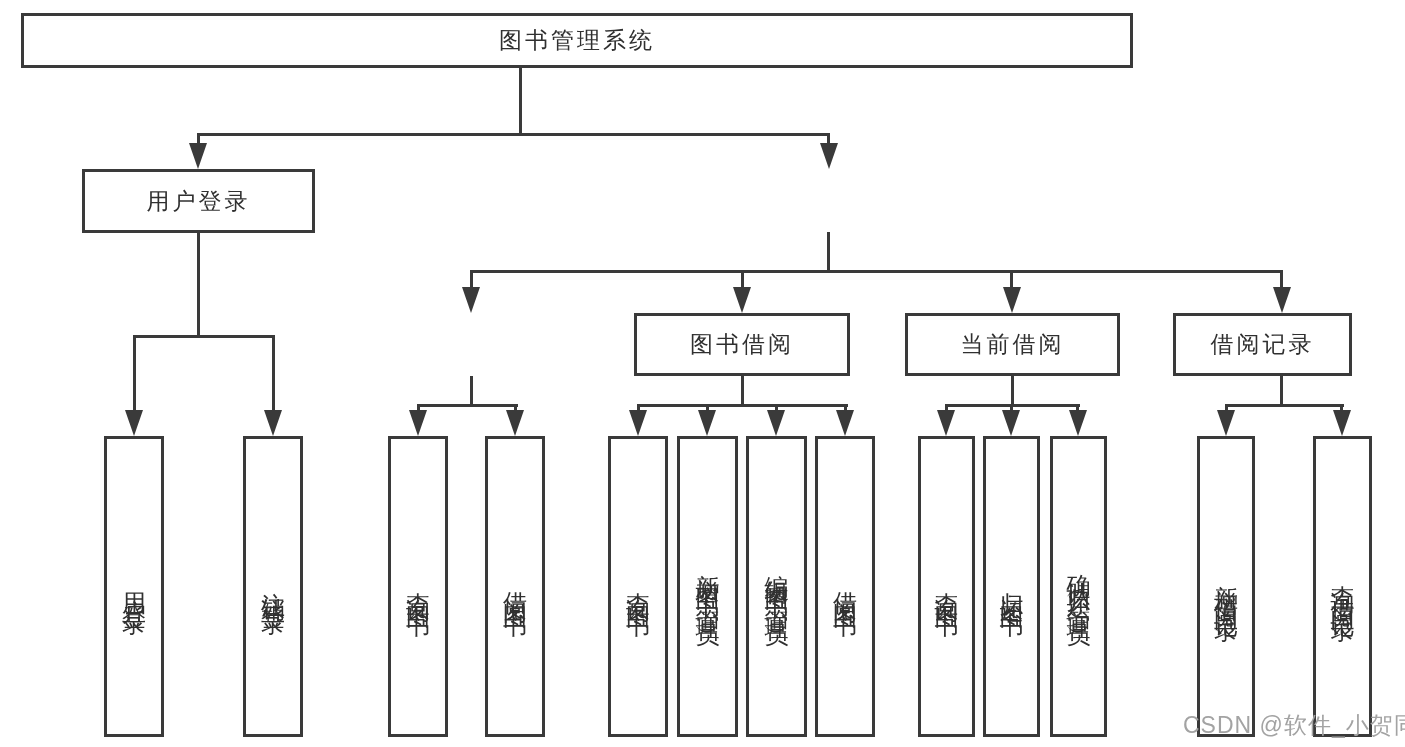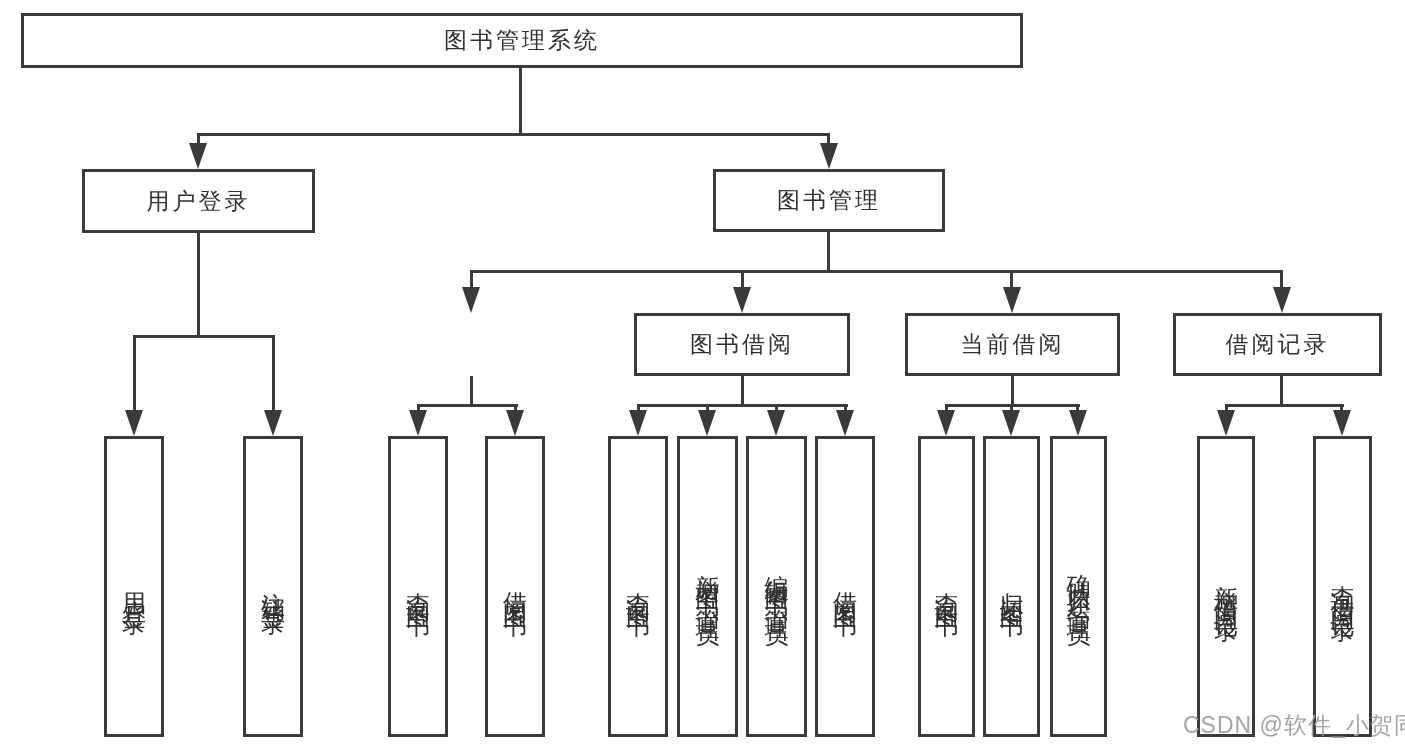--- a/index.html
+++ b/index.html
@@ -67,36 +67,33 @@
     letter-spacing: 1px;
     z-index: 5;
     white-space: nowrap;
   }
 </style>
 </head>
 <body>
 
 <div class="canvas">
 
-  <div class="node" style="left:21px;top:13px;width:1002px;height:55px;">
+  <div class="node" style="left:21px;top:13px;width:1112px;height:55px;">
     <span>图书管理系统</span>
   </div>
 
   <div class="vline" style="left:519px;top:68px;height:66px;"></div>
   <div class="hline" style="left:197px;top:133px;width:633px;"></div>
   <div class="vline" style="left:197px;top:133px;height:13px;"></div>
   <div class="arrow" style="left:189px;top:143px;"></div>
   <div class="vline" style="left:827px;top:133px;height:13px;"></div>
   <div class="arrow" style="left:820px;top:143px;"></div>
 
   <div class="node" style="left:82px;top:169px;width:233px;height:64px;">
     <span>用户登录</span>
-  </div>
-  <div class="node" style="left:713px;top:169px;width:232px;height:63px;">
-    <span>图书管理</span>
   </div>
 
   <div class="vline" style="left:197px;top:233px;height:104px;"></div>
   <div class="hline" style="left:133px;top:335px;width:142px;"></div>
   <div class="vline" style="left:133px;top:335px;height:78px;"></div>
   <div class="arrow" style="left:125px;top:410px;"></div>
   <div class="vline" style="left:272px;top:335px;height:78px;"></div>
   <div class="arrow" style="left:264px;top:410px;"></div>
 
   <div class="vline" style="left:827px;top:232px;height:40px;"></div>
@@ -109,21 +106,21 @@
   <div class="arrow" style="left:1003px;top:287px;"></div>
   <div class="vline" style="left:1280px;top:270px;height:20px;"></div>
   <div class="arrow" style="left:1273px;top:287px;"></div>
 
   <div class="node" style="left:634px;top:313px;width:216px;height:63px;">
     <span>图书借阅</span>
   </div>
   <div class="node" style="left:905px;top:313px;width:215px;height:63px;">
     <span>当前借阅</span>
   </div>
-  <div class="node" style="left:1173px;top:313px;width:209px;height:63px;">
+  <div class="node" style="left:1173px;top:313px;width:179px;height:63px;">
     <span>借阅记录</span>
   </div>
 
   <div class="vline" style="left:470px;top:376px;height:30px;"></div>
   <div class="hline" style="left:417px;top:404px;width:101px;"></div>
   <div class="vline" style="left:417px;top:404px;height:10px;"></div>
   <div class="arrow" style="left:409px;top:410px;"></div>
   <div class="vline" style="left:514px;top:404px;height:10px;"></div>
   <div class="arrow" style="left:506px;top:410px;"></div>
 

